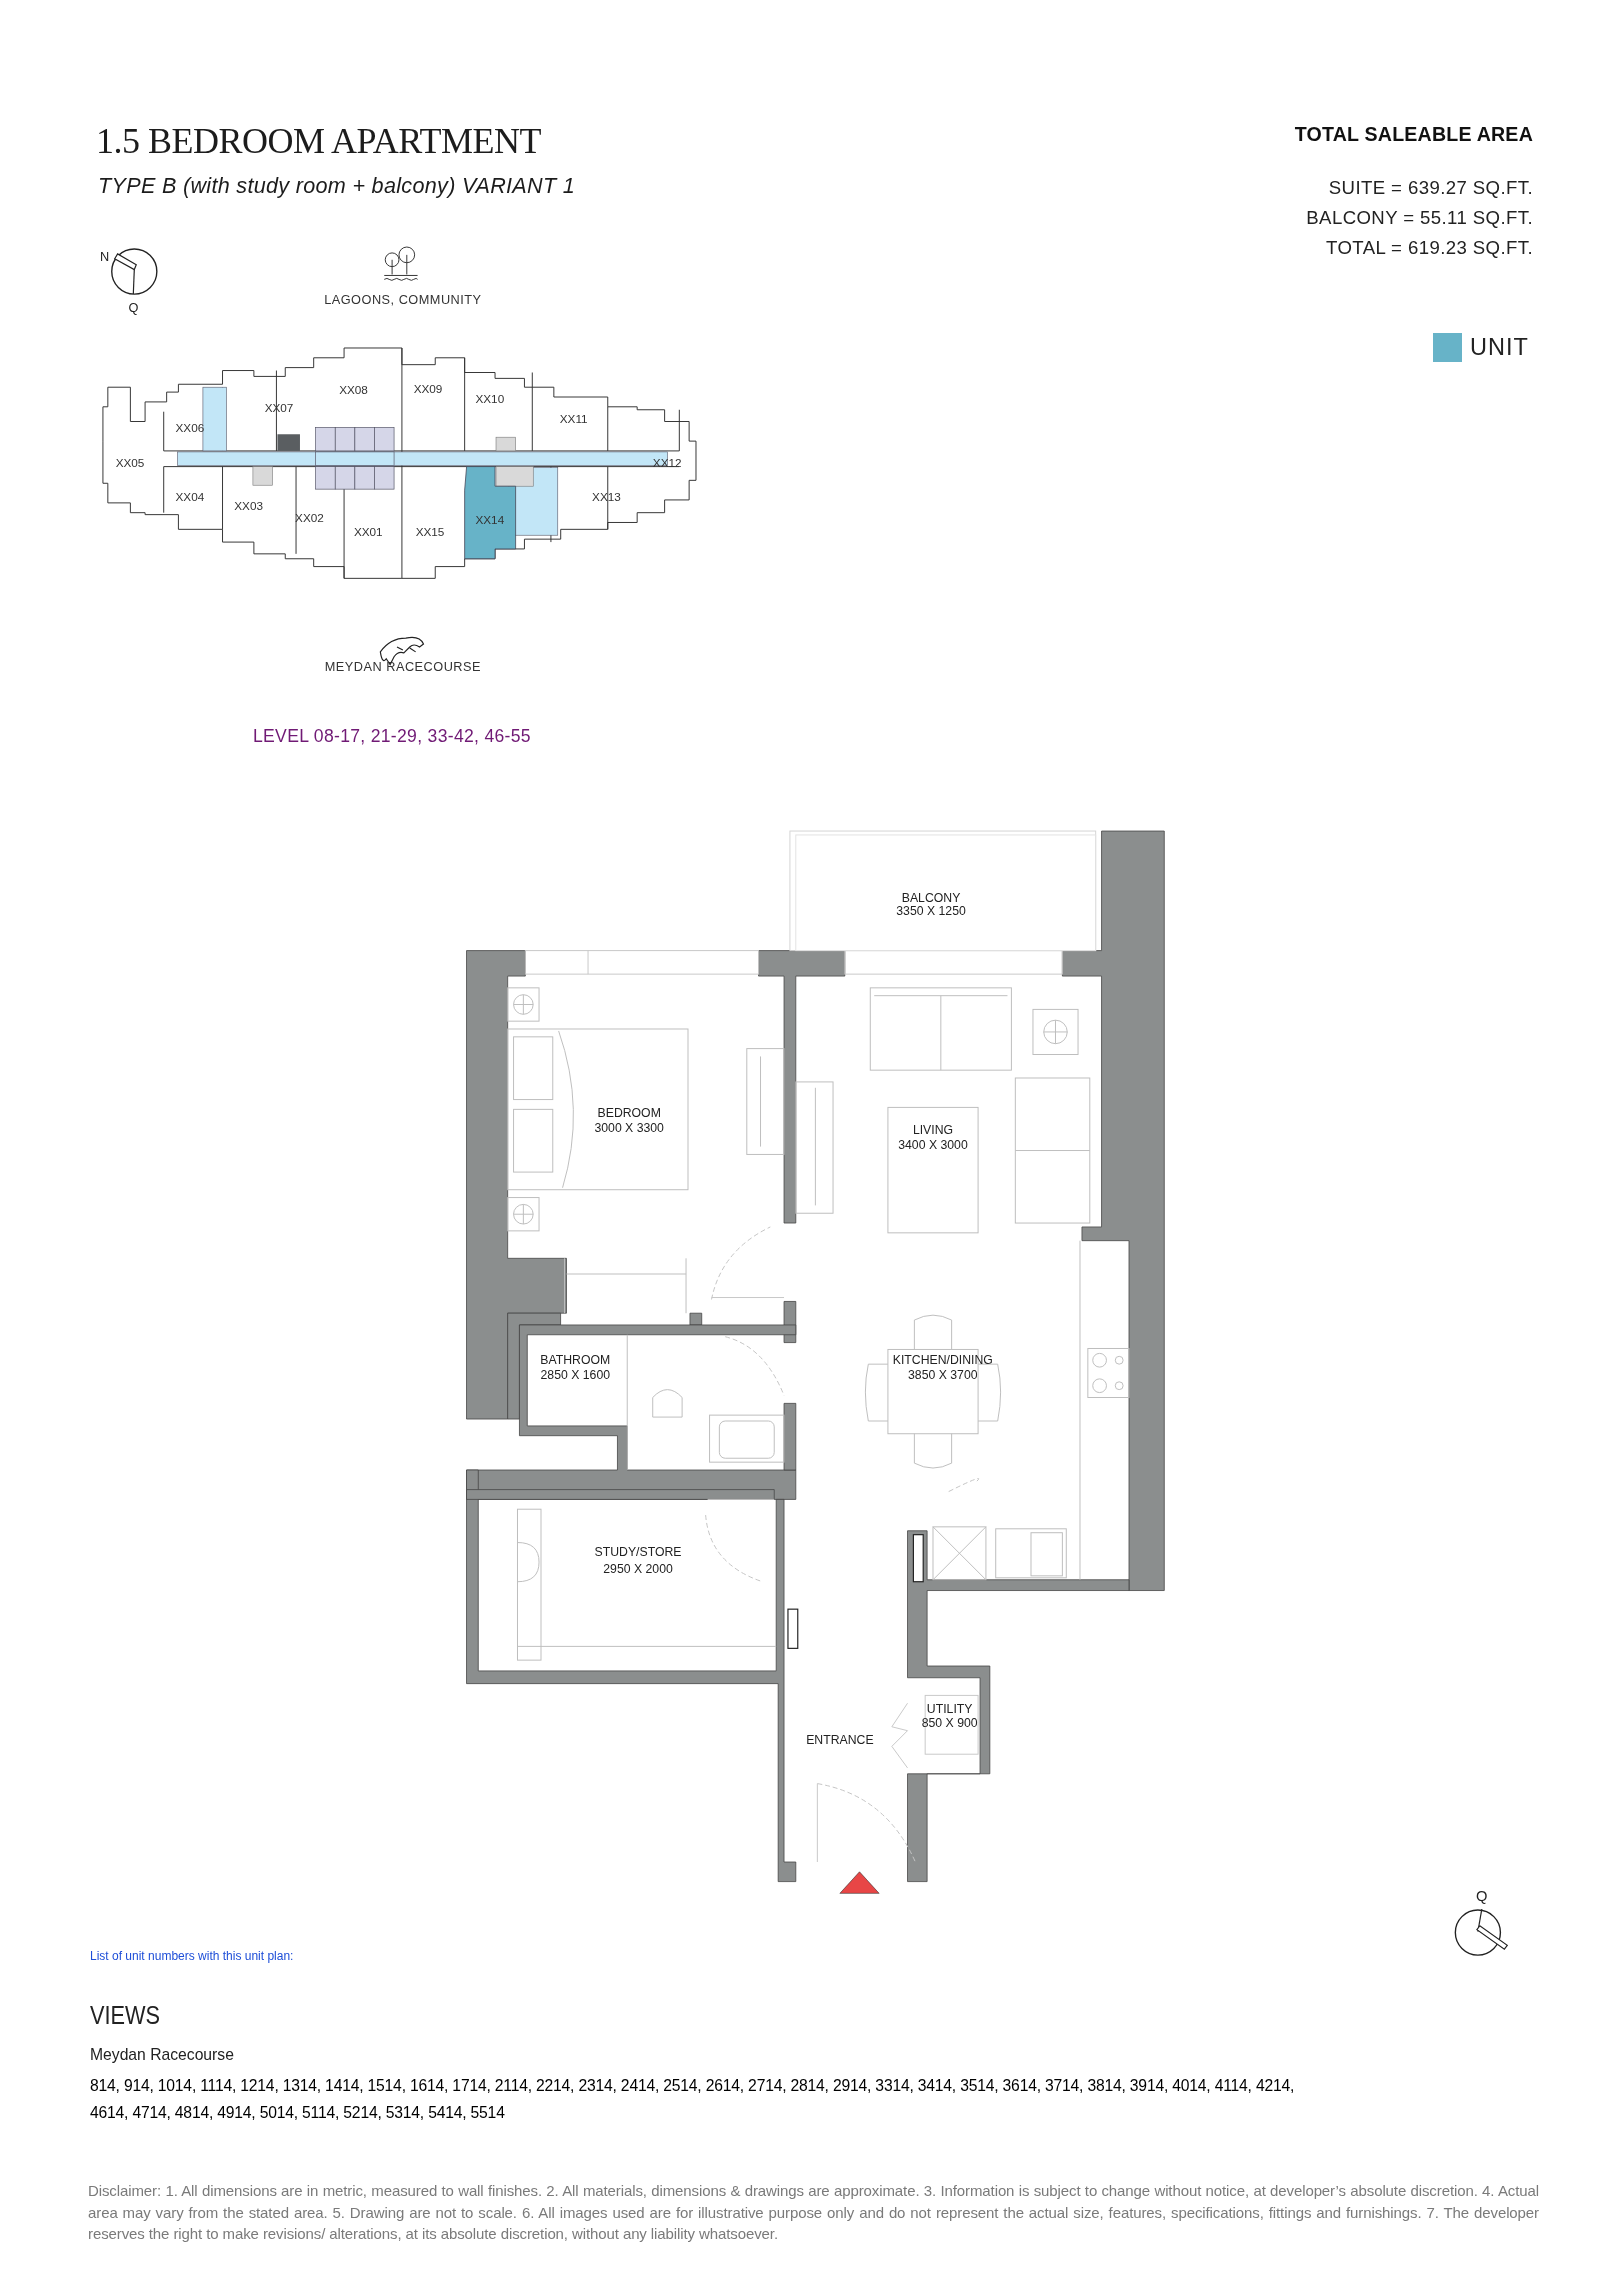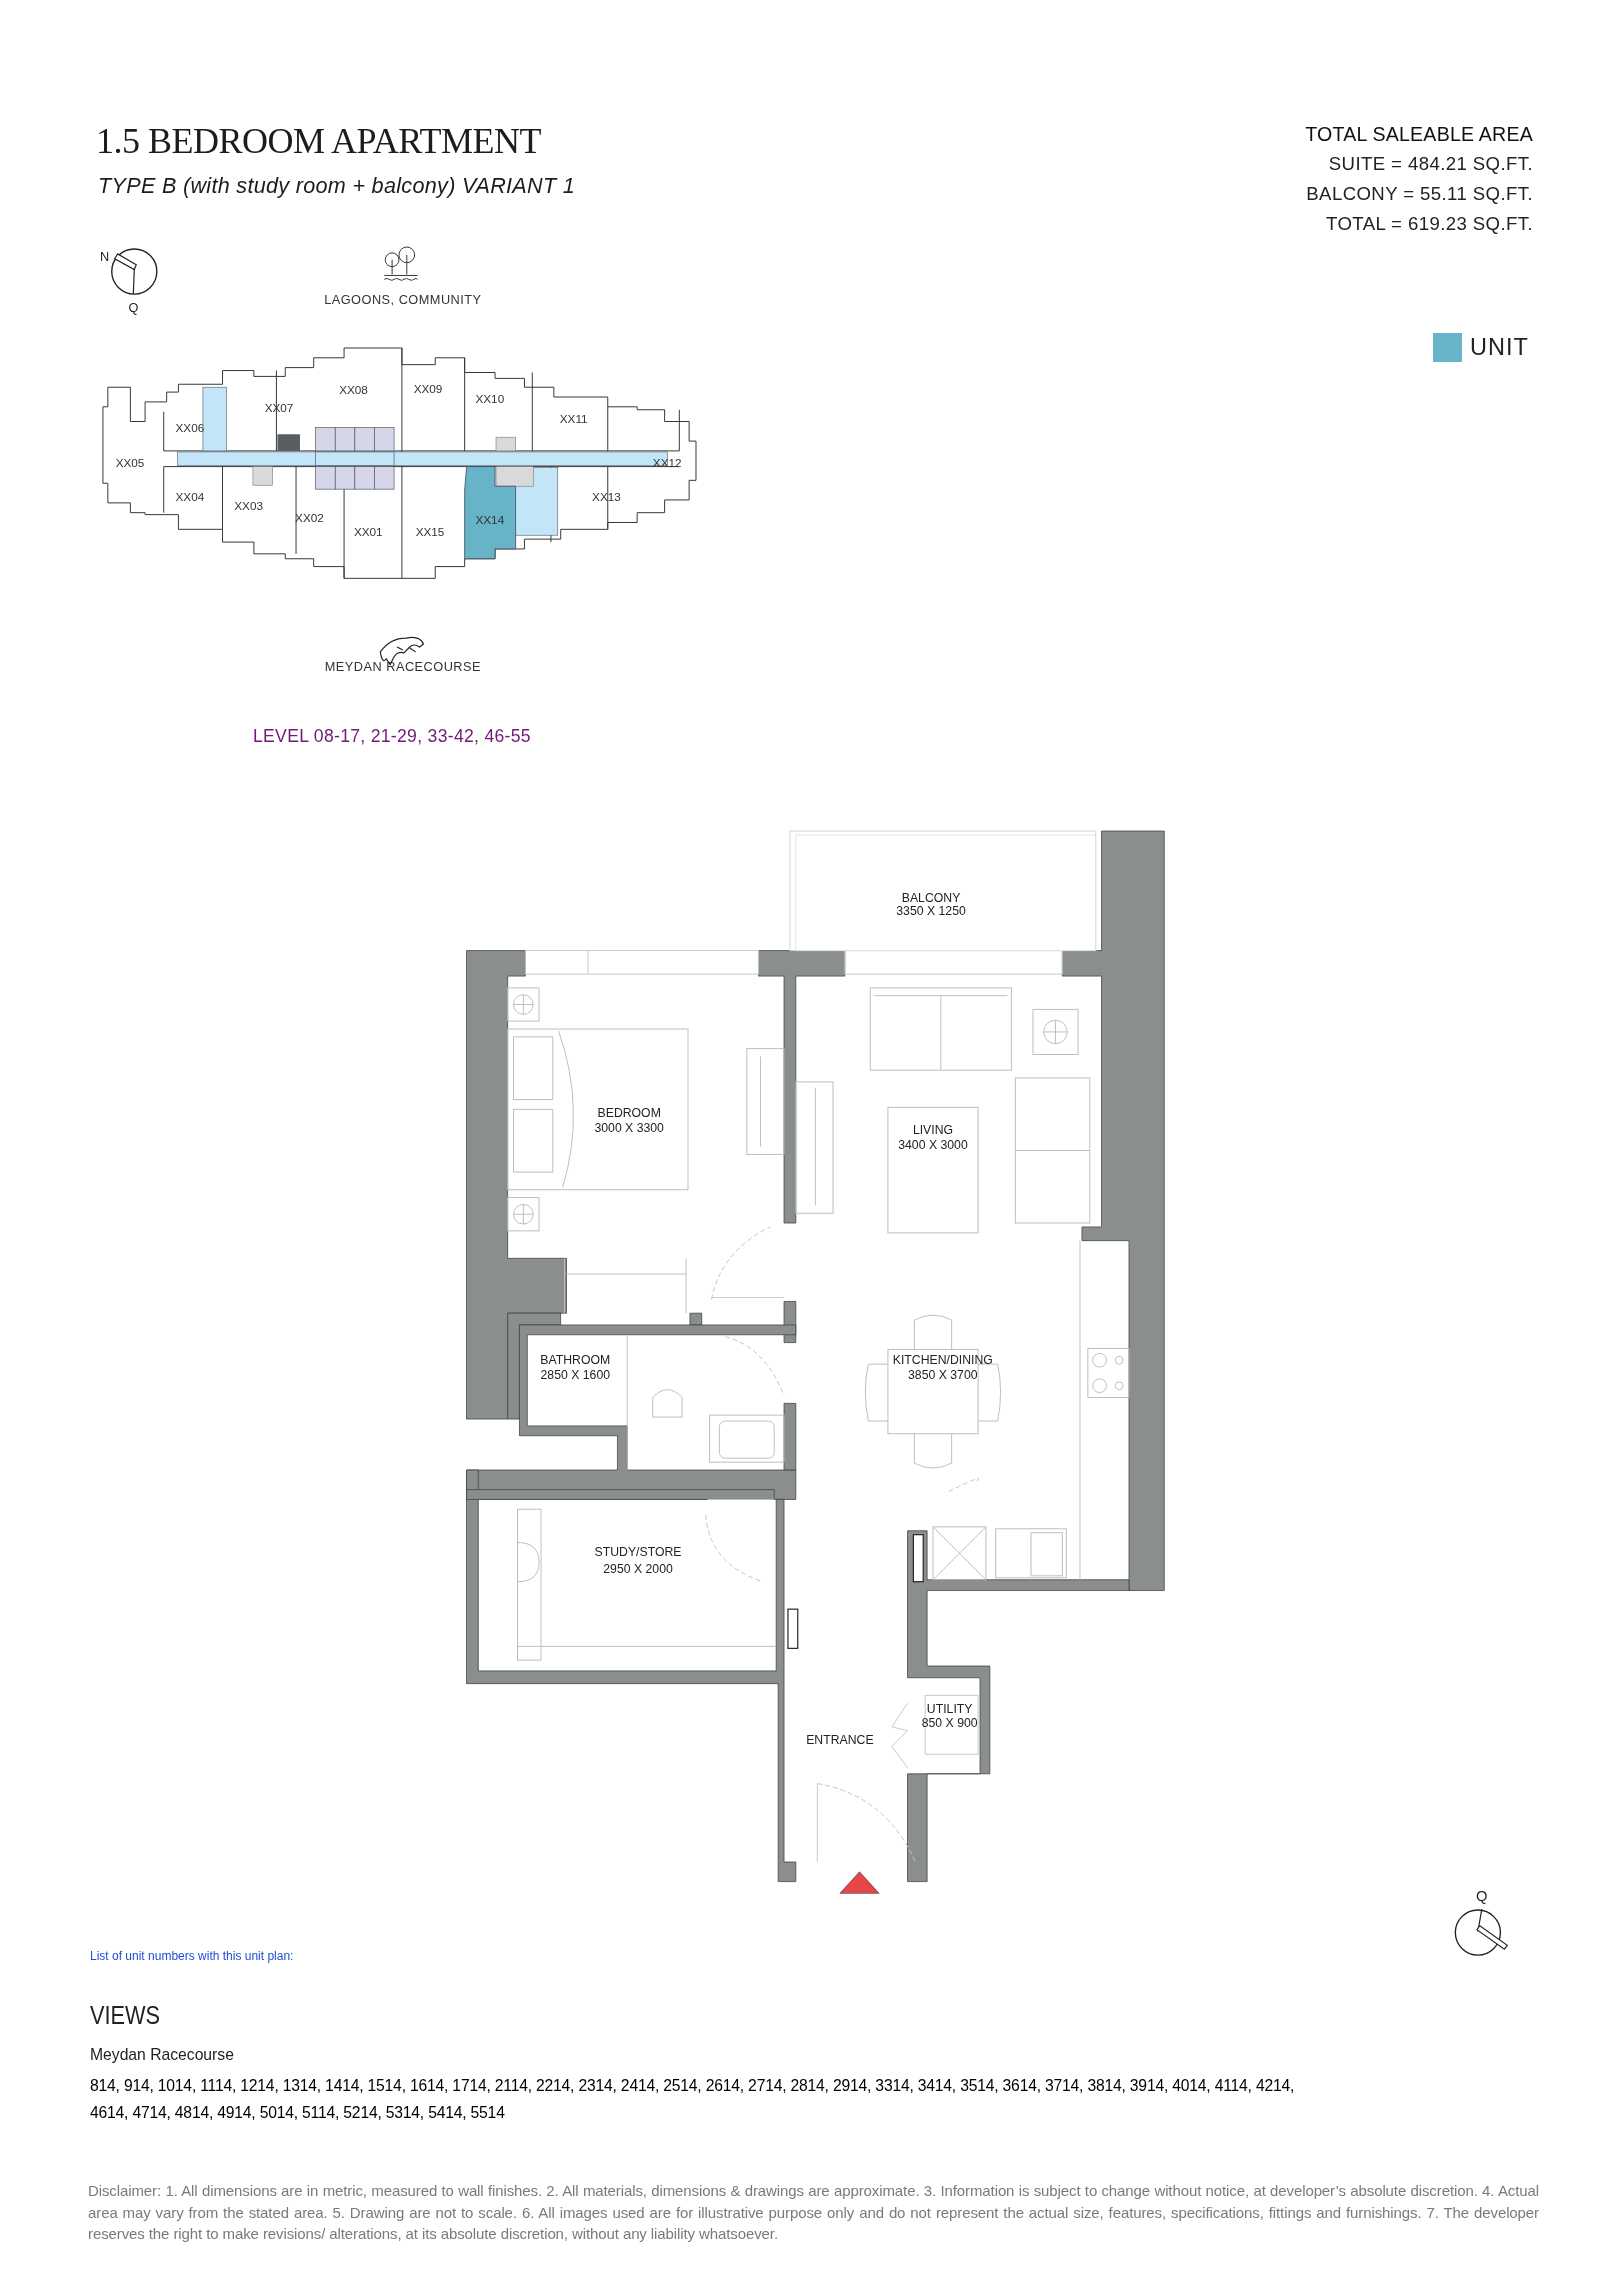--- a/index.html
+++ b/index.html
@@ -3,21 +3,21 @@
 <meta charset="utf-8">
 <style>
   html, body { margin:0; padding:0; background:#ffffff; }
   body { width:1621px; height:2293px; position:relative; overflow:hidden;
          font-family:"Liberation Sans", sans-serif; color:#1e1e1e; }
   .abs { position:absolute; }
   .title { left:96px; top:120px; font-family:"Liberation Serif", "DejaVu Serif", serif;
            font-size:36px; letter-spacing:-0.5px; color:#1c1c1c; }
   .subtitle { left:98px; top:173px; font-size:21.6px; color:#1c1c1c; letter-spacing:0.3px;font-style:italic; }
   .area { right:88px; top:123px; text-align:right; }
-  .area .h { font-weight:normal; font-size:19.6px; color:#111; margin-bottom:3px; letter-spacing:0.2px; }
+  .area .h { font-weight:bold; font-size:19.6px; color:#111; margin-bottom:27px; letter-spacing:0.2px; }
   .area .r { font-size:18.6px; color:#222; line-height:30px; letter-spacing:0.4px; }
   .legend { left:1433px; top:333px; display:flex; align-items:center; gap:8px; }
   .legend .sw { width:29px; height:29px; background:#67b3c8; }
   .legend .lbl { font-size:23.5px; letter-spacing:1px; color:#222; }
   .lvl { left:253px; top:726px; font-size:17.6px; color:#701a75; letter-spacing:0.3px; }
   .units-label { left:90px; top:1949px; font-size:12px; color:#1d4ed8; }
   .views-h { left:90px; top:2000px; font-family:"Liberation Sans Narrow","Liberation Sans",sans-serif;
              font-size:26.5px; color:#222; transform:scaleX(0.82); transform-origin:left; }
   .views-sub { left:90px; top:2046px; font-size:15.7px; color:#222; }
   .units { left:90px; top:2072px; width:1215px; font-size:15.7px; color:#000000; line-height:27.4px; letter-spacing:-0.2px; }
@@ -25,21 +25,21 @@
   svg text { font-family:"Liberation Sans", sans-serif; }
 </style>
 </head>
 <body>
 
 <div class="abs title">1.5 BEDROOM APARTMENT</div>
 <div class="abs subtitle">TYPE B (with study room + balcony) VARIANT 1</div>
 
 <div class="abs area">
   <div class="h">TOTAL SALEABLE AREA</div>
-  <div class="r">SUITE = 484.21 SQ.FT.</div>
+  <div class="r">SUITE = 639.27 SQ.FT.</div>
   <div class="r">BALCONY = 55.11 SQ.FT.</div>
   <div class="r">TOTAL = 619.23 SQ.FT.</div>
 </div>
 
 <div class="abs legend">
   <div class="sw"></div>
   <div class="lbl">UNIT</div>
 </div>
 
 <svg class="abs" style="left:0;top:0" width="745" height="745" viewBox="0 0 760 760">

